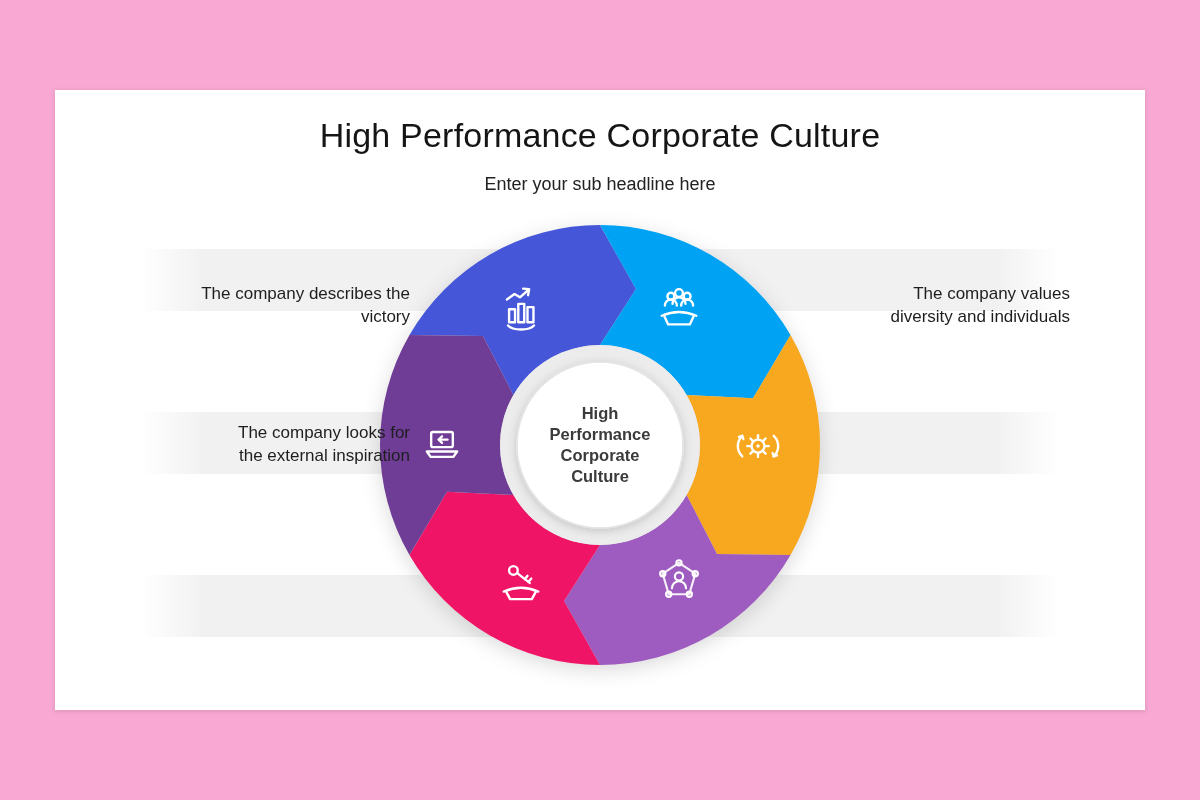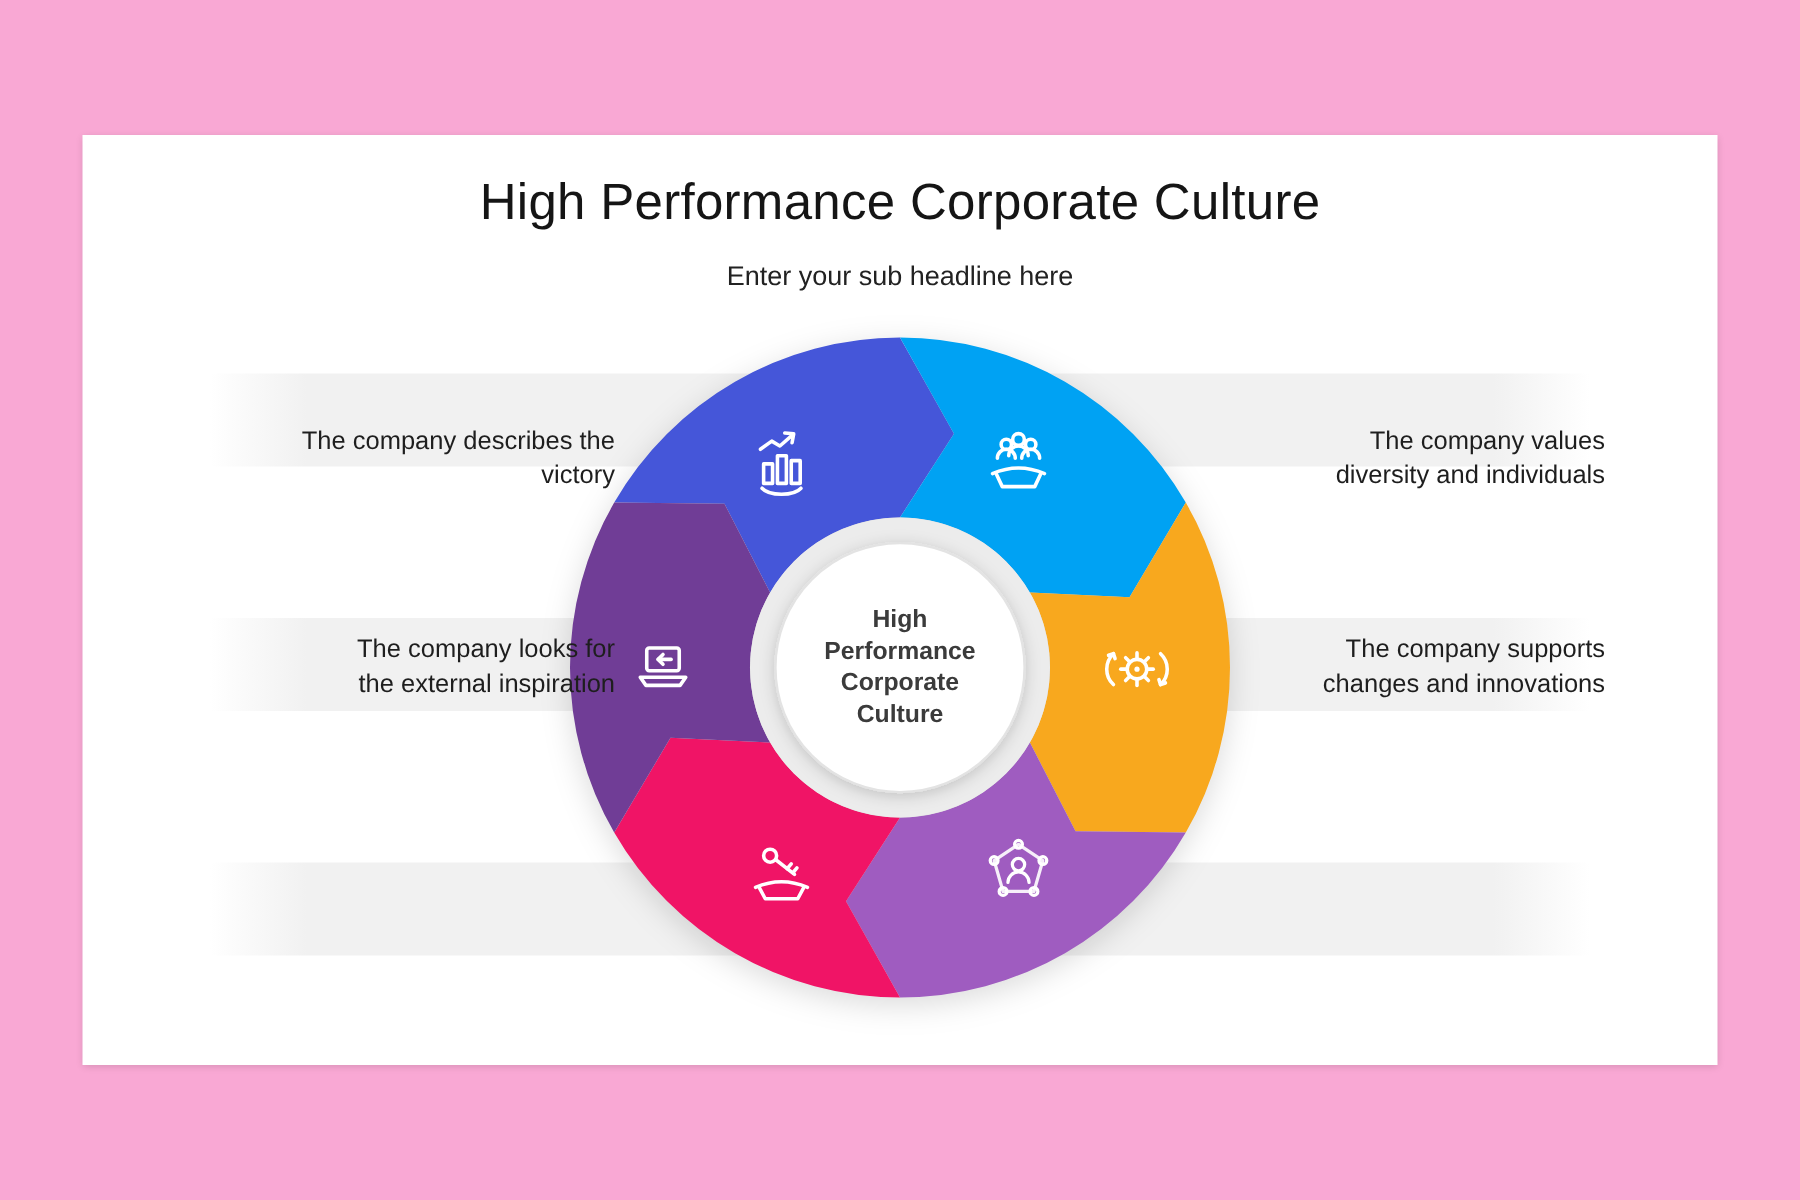--- a/index.html
+++ b/index.html
@@ -143,17 +143,15 @@
       </svg>
       <div class="center-label">High Performance Corporate Culture</div>
     </div>
 
     <div class="label left row1">The company describes the
 victory</div>
     <div class="label left row2">The company looks for
 the external inspiration</div>
     <div class="label right row1">The company values
 diversity and individuals</div>
-    <div class="label right row2">The company supports
-changes and innovations</div>
 
   </div>
 </div>
 
 </body></html>

